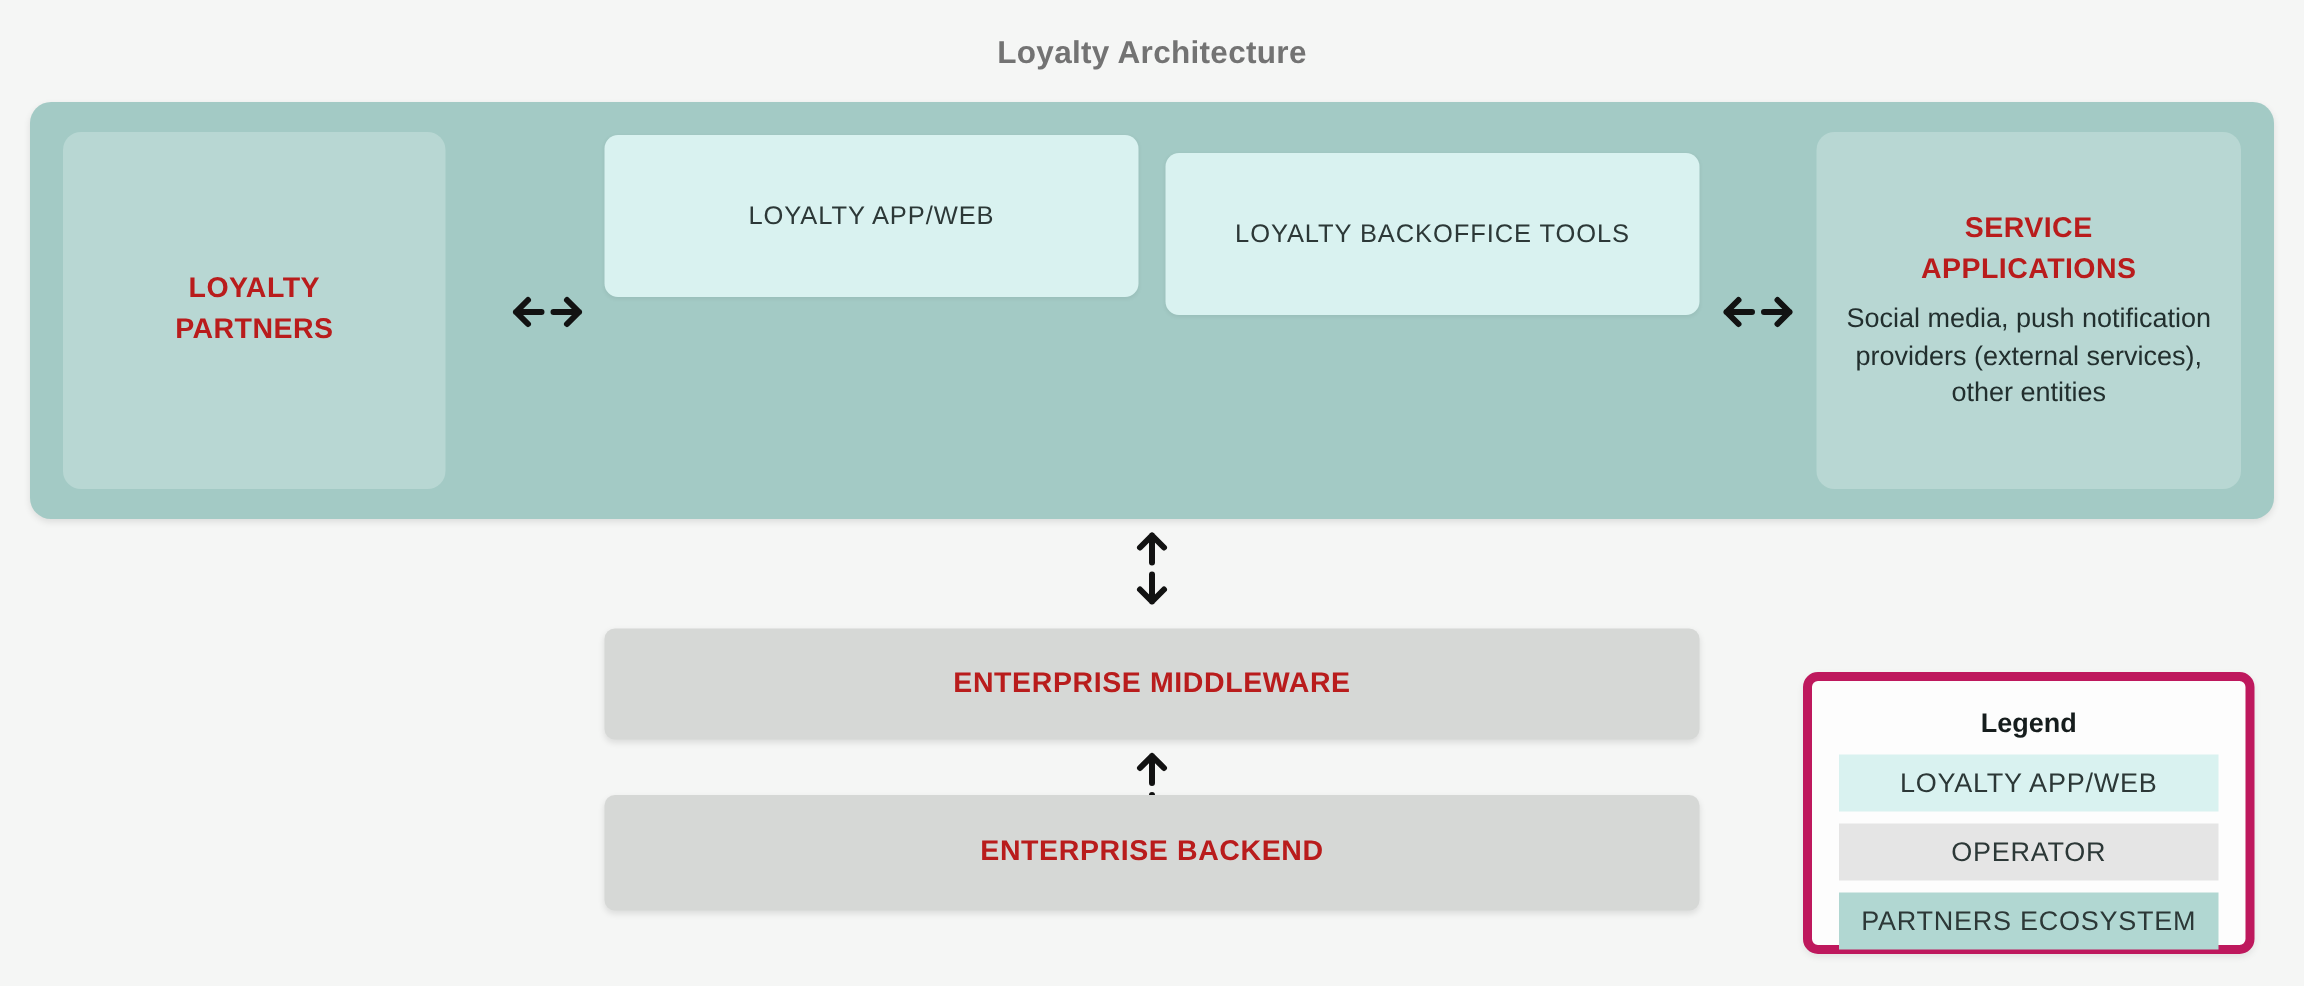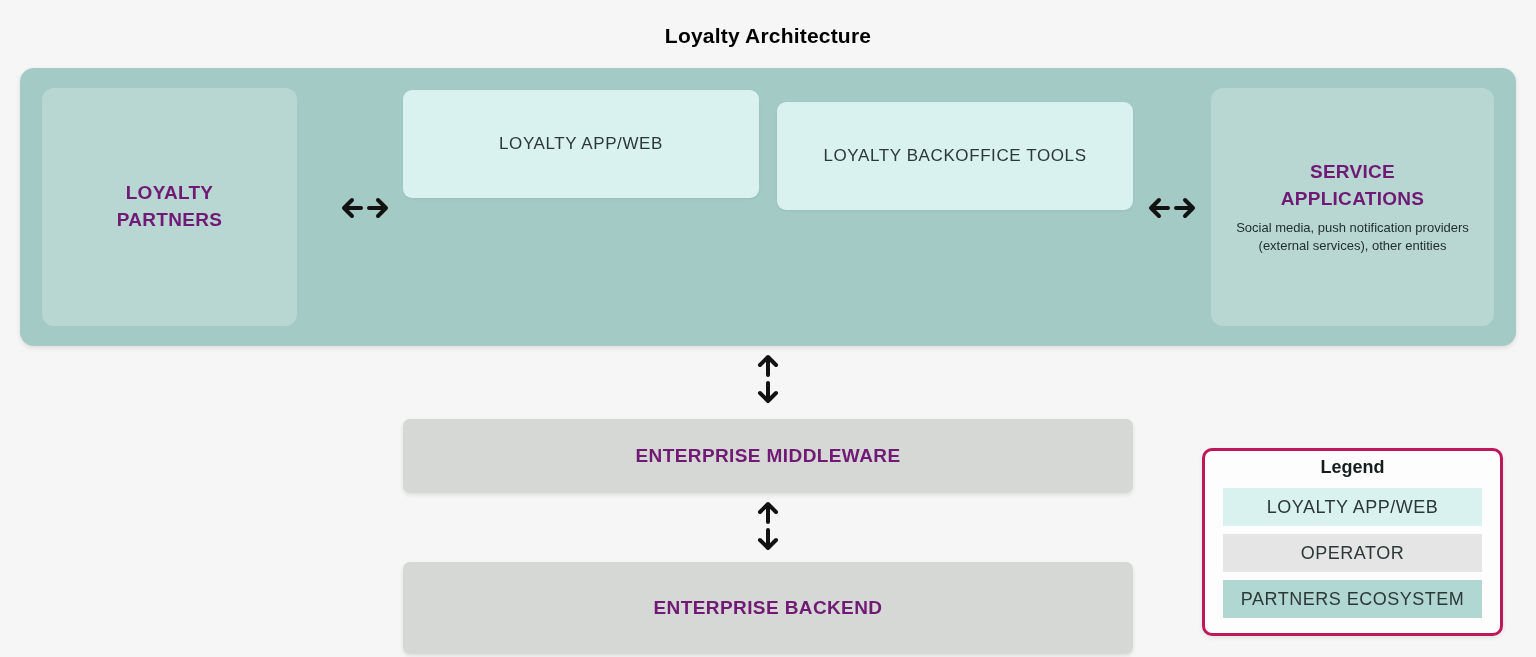--- a/index.html
+++ b/index.html
@@ -7,47 +7,47 @@
   body {
     font-family: "Liberation Sans", sans-serif;
     width: 1536px; height: 657px;
     position: relative; overflow: hidden;
     color: #1d2928;
   }
   .stage { position: absolute; inset: 0; }
 
   .page-title {
     position: absolute; top: 24px; left: 0; width: 1536px;
-    text-align: center; font-size: 21px; font-weight: 700; color: #000000;
+    text-align: center; font-size: 21px; font-weight: 700; color: #737373;
     letter-spacing: 0.2px;
   }
 
   
   .arch-container {
     position: absolute; left: 20px; top: 68px; width: 1496px; height: 278px;
     background: #a3cac5; border-radius: 14px;
     box-shadow: 0 2px 5px rgba(0,0,0,0.10);
   }
 
   .teal-box {
     position: absolute; background: #b8d7d3; border-radius: 12px;
     display: flex; flex-direction: column; align-items: center; justify-content: center;
     text-align: center;
   }
   .box-partners { left: 22px; top: 20px; width: 255px; height: 238px; }
   .box-service  { left: 1191px; top: 20px; width: 283px; height: 238px; }
 
   .bold-label {
-    font-weight: 700; font-size: 19px; color: #701a75; line-height: 1.42;
+    font-weight: 700; font-size: 19px; color: #b91c1c; line-height: 1.42;
     letter-spacing: 0.3px;
   }
   .box-partners .bold-label { max-width: 170px; }
   .box-service  .bold-label { max-width: 170px; }
   .service-desc {
-    margin-top: 6px; font-size: 13px; color: #222f2e; line-height: 1.38;
+    margin-top: 6px; font-size: 18px; color: #222f2e; line-height: 1.38;
     max-width: 248px; font-weight: 400;
   }
 
   .cyan-box {
     position: absolute; background: #d9f2f0; border-radius: 9px;
     display: flex; align-items: center; justify-content: center;
     box-shadow: 0 1px 3px rgba(0,0,0,0.06);
   }
   .box-appweb     { left: 383px; top: 22px;  width: 356px; height: 108px; }
   .box-backoffice { left: 757px; top: 22px;  width: 356px; height: 108px; margin-top: 12px; }
@@ -71,28 +71,28 @@
   .v-arrow-1 { top: 352px; }
   .v-arrow-2 { top: 499px; }
 
   .gray-box {
     position: absolute; left: 403px; width: 730px;
     background: #d6d8d6; border-radius: 7px;
     display: flex; align-items: center; justify-content: center;
     box-shadow: 0 2px 4px rgba(0,0,0,0.10);
   }
   .box-middleware { top: 419px; height: 74px; }
-  .box-ent-backend { top: 562px; height: 92px; }
+  .box-ent-backend { top: 530px; height: 77px; }
   .gray-box .bold-label { font-size: 19px; letter-spacing: 0.4px; }
 
   .legend {
     position: absolute; left: 1202px; top: 448px; width: 301px; height: 188px;
-    background: #fdfdfd; border: 3px solid #be185d; border-radius: 10px;
+    background: #fdfdfd; border: 6px solid #be185d; border-radius: 10px;
     box-shadow: 0 2px 5px rgba(0,0,0,0.08);
-    padding: 6px 18px 0 18px;
+    padding: 18px 18px 0 18px;
   }
   .legend-title {
     text-align: center; font-weight: 700; font-size: 18px; color: #161d1d;
     margin-bottom: 10px;
   }
   .legend-row {
     width: 100%; height: 38px; margin-bottom: 8px;
     display: flex; align-items: center; justify-content: center;
     font-size: 18px; font-weight: 400; color: #2c3837; letter-spacing: 0.5px;
   }

